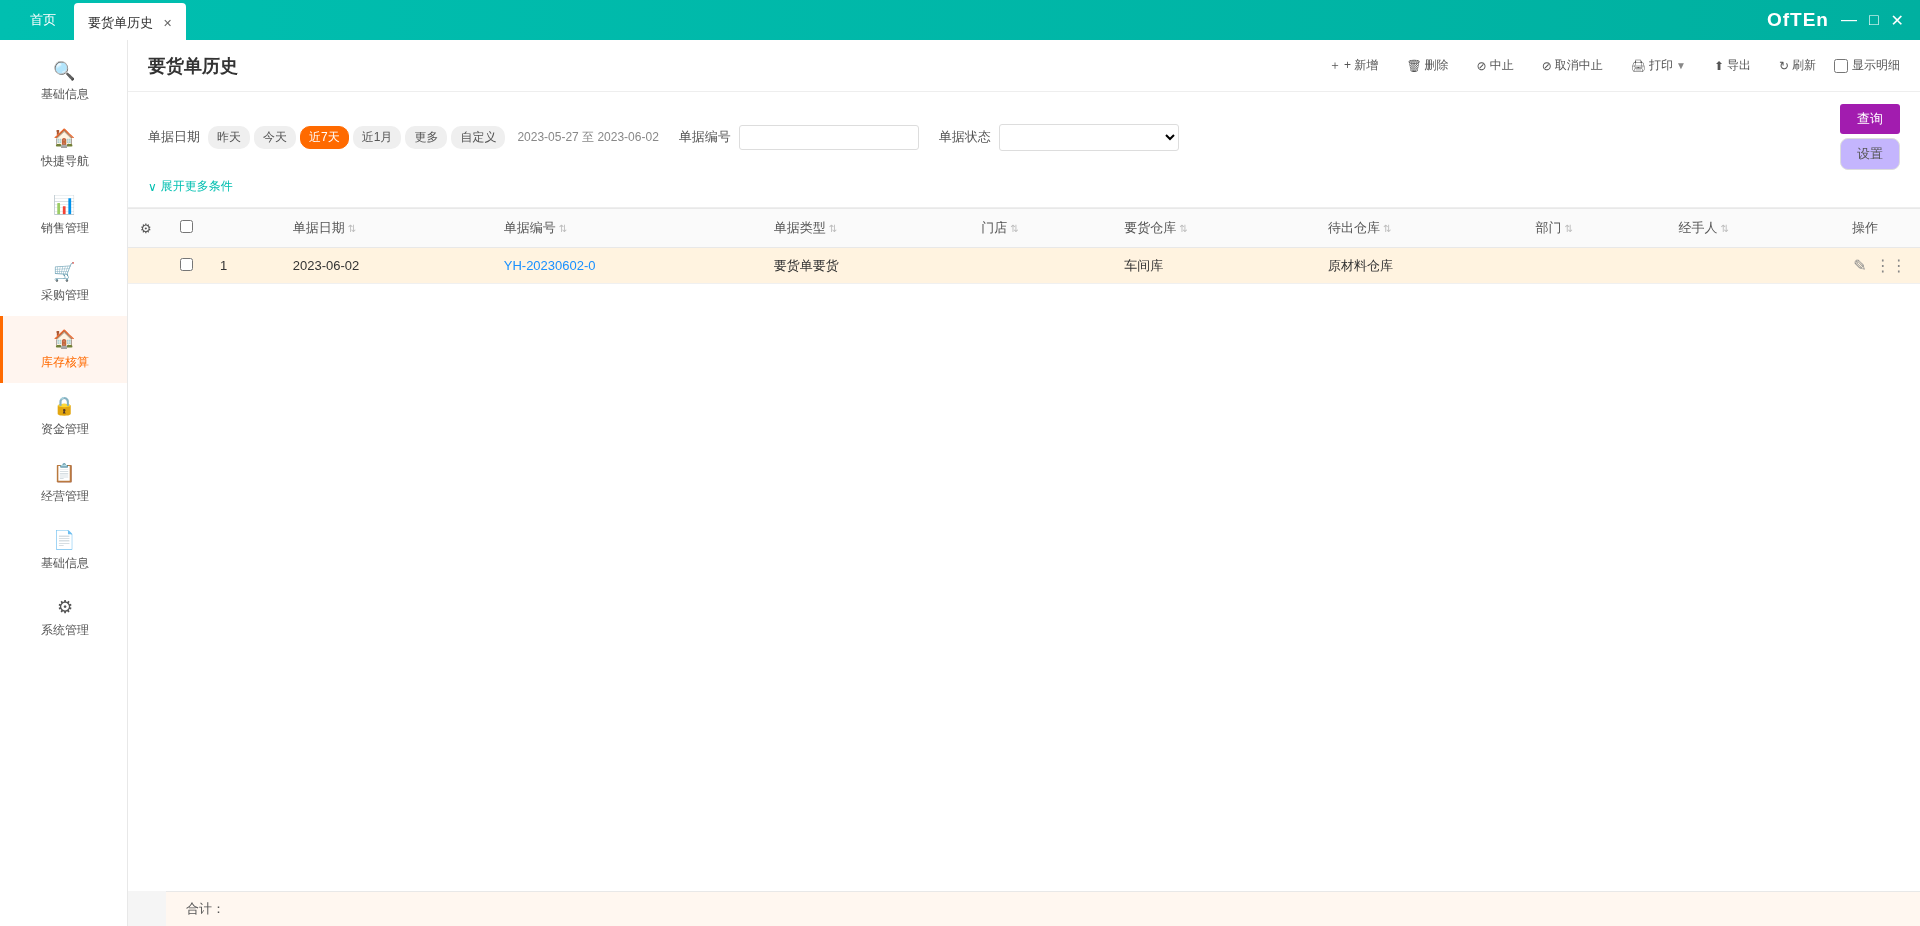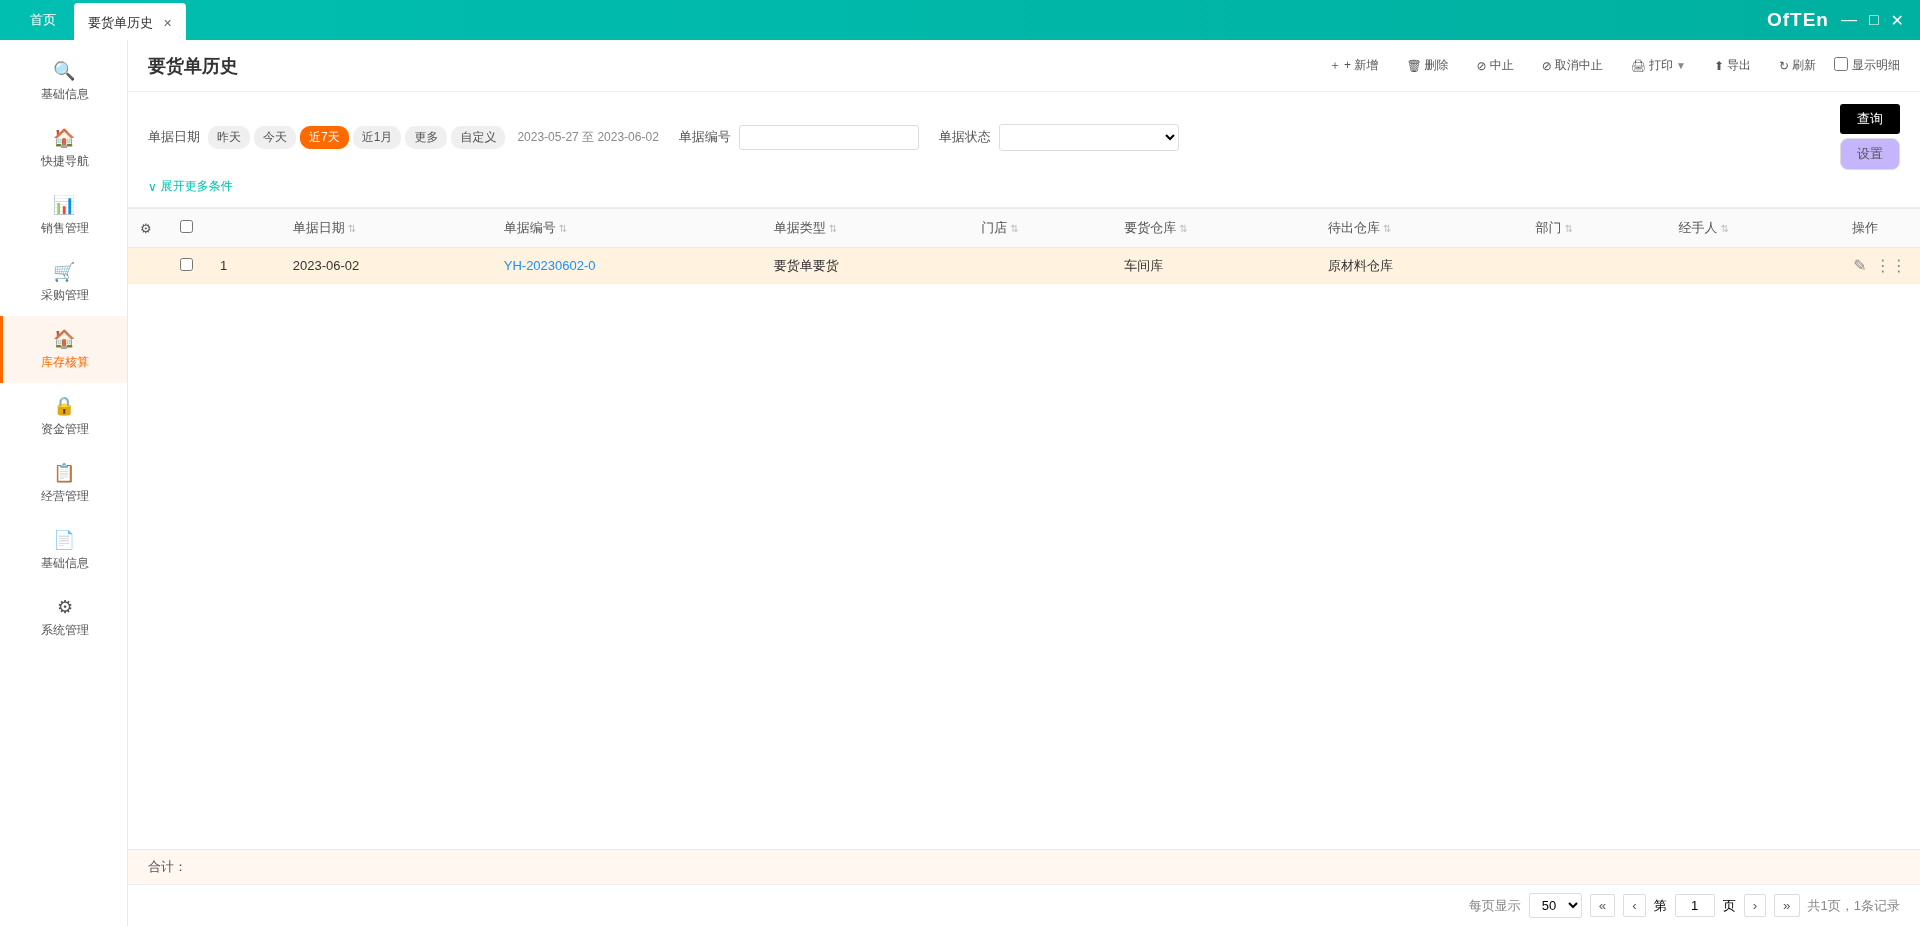--- a/index.html
+++ b/index.html
@@ -23,21 +23,21 @@
     
     .sidebar-item { display: flex; flex-direction: column; align-items: center; padding: 12px 0; cursor: pointer; color: #555; font-size: 12px; gap: 4px; border-left: 3px solid transparent; }
     .sidebar-item.active { color: #ff6a00; background: #fff5ef; border-left: 3px solid #ff6a00; }
     .sidebar-icon { font-size: 18px; }
 
     
     .page-header { background: #fff; padding: 12px 20px; display: flex; align-items: center; justify-content: space-between; border-bottom: 1px solid #eee; }
     .page-title { font-size: 18px; font-weight: bold; color: #333; }
     .toolbar { display: flex; align-items: center; gap: 8px; }
     .toolbar-btn { display: flex; align-items: center; gap: 3px; padding: 5px 10px; font-size: 12px; cursor: pointer; color: #555; border: none; background: transparent; }
-    .btn-primary { background: #000000; color: #fff; border: none; padding: 6px 16px; border-radius: 3px; cursor: pointer; font-size: 13px; }
+    .btn-primary { background: #a21caf; color: #fff; border: none; padding: 6px 16px; border-radius: 3px; cursor: pointer; font-size: 13px; }
     .btn-secondary { background: #c4b5fd; color: #555; border: 1px solid #ddd; padding: 6px 16px; border-radius: 8px; cursor: pointer; font-size: 13px; }
 
     
     .filter-area { background: #fff; padding: 12px 20px; border-bottom: 1px solid #eee; }
     .filter-row { display: flex; align-items: center; gap: 20px; flex-wrap: wrap; }
     .filter-group { display: flex; align-items: center; gap: 8px; }
     .filter-label { color: #555; font-size: 13px; white-space: nowrap; }
     .date-btns { display: flex; gap: 4px; }
     .date-btn { padding: 2px 8px; border-radius: 10px; font-size: 12px; cursor: pointer; border: 1px solid transparent; color: #555; }
     .date-btn.active { background: #ff6a00; color: #fff; border-color: #ff6a00; }
@@ -57,33 +57,33 @@
     .th-sort { display: flex; align-items: center; gap: 3px; cursor: pointer; }
     .sort-icon { color: #bbb; font-size: 10px; }
     .row-num { color: #888; }
 
     
     .th-settings { width: 40px; text-align: center; }
     .th-checkbox { width: 40px; text-align: center; }
     .th-action { text-align: center; width: 80px; }
 
     
-    .table-footer { background: #fff7f0; padding: 8px 20px; border-top: 1px solid #e8e8e8; font-size: 13px; color: #555; }
+    .table-footer { background: #fff7f0; padding: 8px 20px; border-top: 1px solid #e8e8e8; font-size: 13px; color: #555; margin-left: 38px; }
     .pagination-bar { background: #fff; padding: 8px 20px; display: flex; align-items: center; justify-content: flex-end; gap: 8px; border-top: 1px solid #eee; font-size: 13px; }
     .pagination-btn { border: 1px solid #ddd; background: #fff; padding: 3px 8px; cursor: pointer; border-radius: 2px; color: #555; }
     .page-input { border: 1px solid #ddd; border-radius: 2px; width: 40px; text-align: center; padding: 3px; font-size: 13px; }
     .page-select { border: 1px solid #ddd; border-radius: 2px; padding: 3px 8px; font-size: 13px; background: #fff; }
     .pagination-info { color: #888; }
 
     
     .action-btns { display: flex; align-items: center; justify-content: center; gap: 8px; }
     .action-icon { cursor: pointer; color: #888; font-size: 16px; }
 
     
-    .display-toggle { display: flex; gap: 4px; font-size: 12px; color: #555; cursor: pointer; }
+    .display-toggle { display: flex; align-items: center; gap: 4px; font-size: 12px; color: #555; cursor: pointer; }
     .checkbox-small { width: 14px; height: 14px; }
 
     
     .dropdown-arrow { font-size: 10px; color: #888; }
   </style>
 </head>
 <body>
 
 <div class="app-container">
 
@@ -310,29 +310,15 @@
               </td>
             </tr>
           </tbody>
         </table>
       </div>
 
       <div class="table-footer">
         <span>合计：</span>
       </div>
 
-      <div class="pagination-bar">
-        <span class="pagination-info">每页显示</span>
-        <select class="page-select">
-          <option>50</option>
-        </select>
-        <button class="pagination-btn">«</button>
-        <button class="pagination-btn">‹</button>
-        <span>第</span>
-        <input class="page-input" type="text" value="1" style="">
-        <span>页</span>
-        <button class="pagination-btn">›</button>
-        <button class="pagination-btn">»</button>
-        <span class="pagination-info">共1页，1条记录</span>
-      </div>
     </div>
   </div>
 </div>
 
 </body></html>

